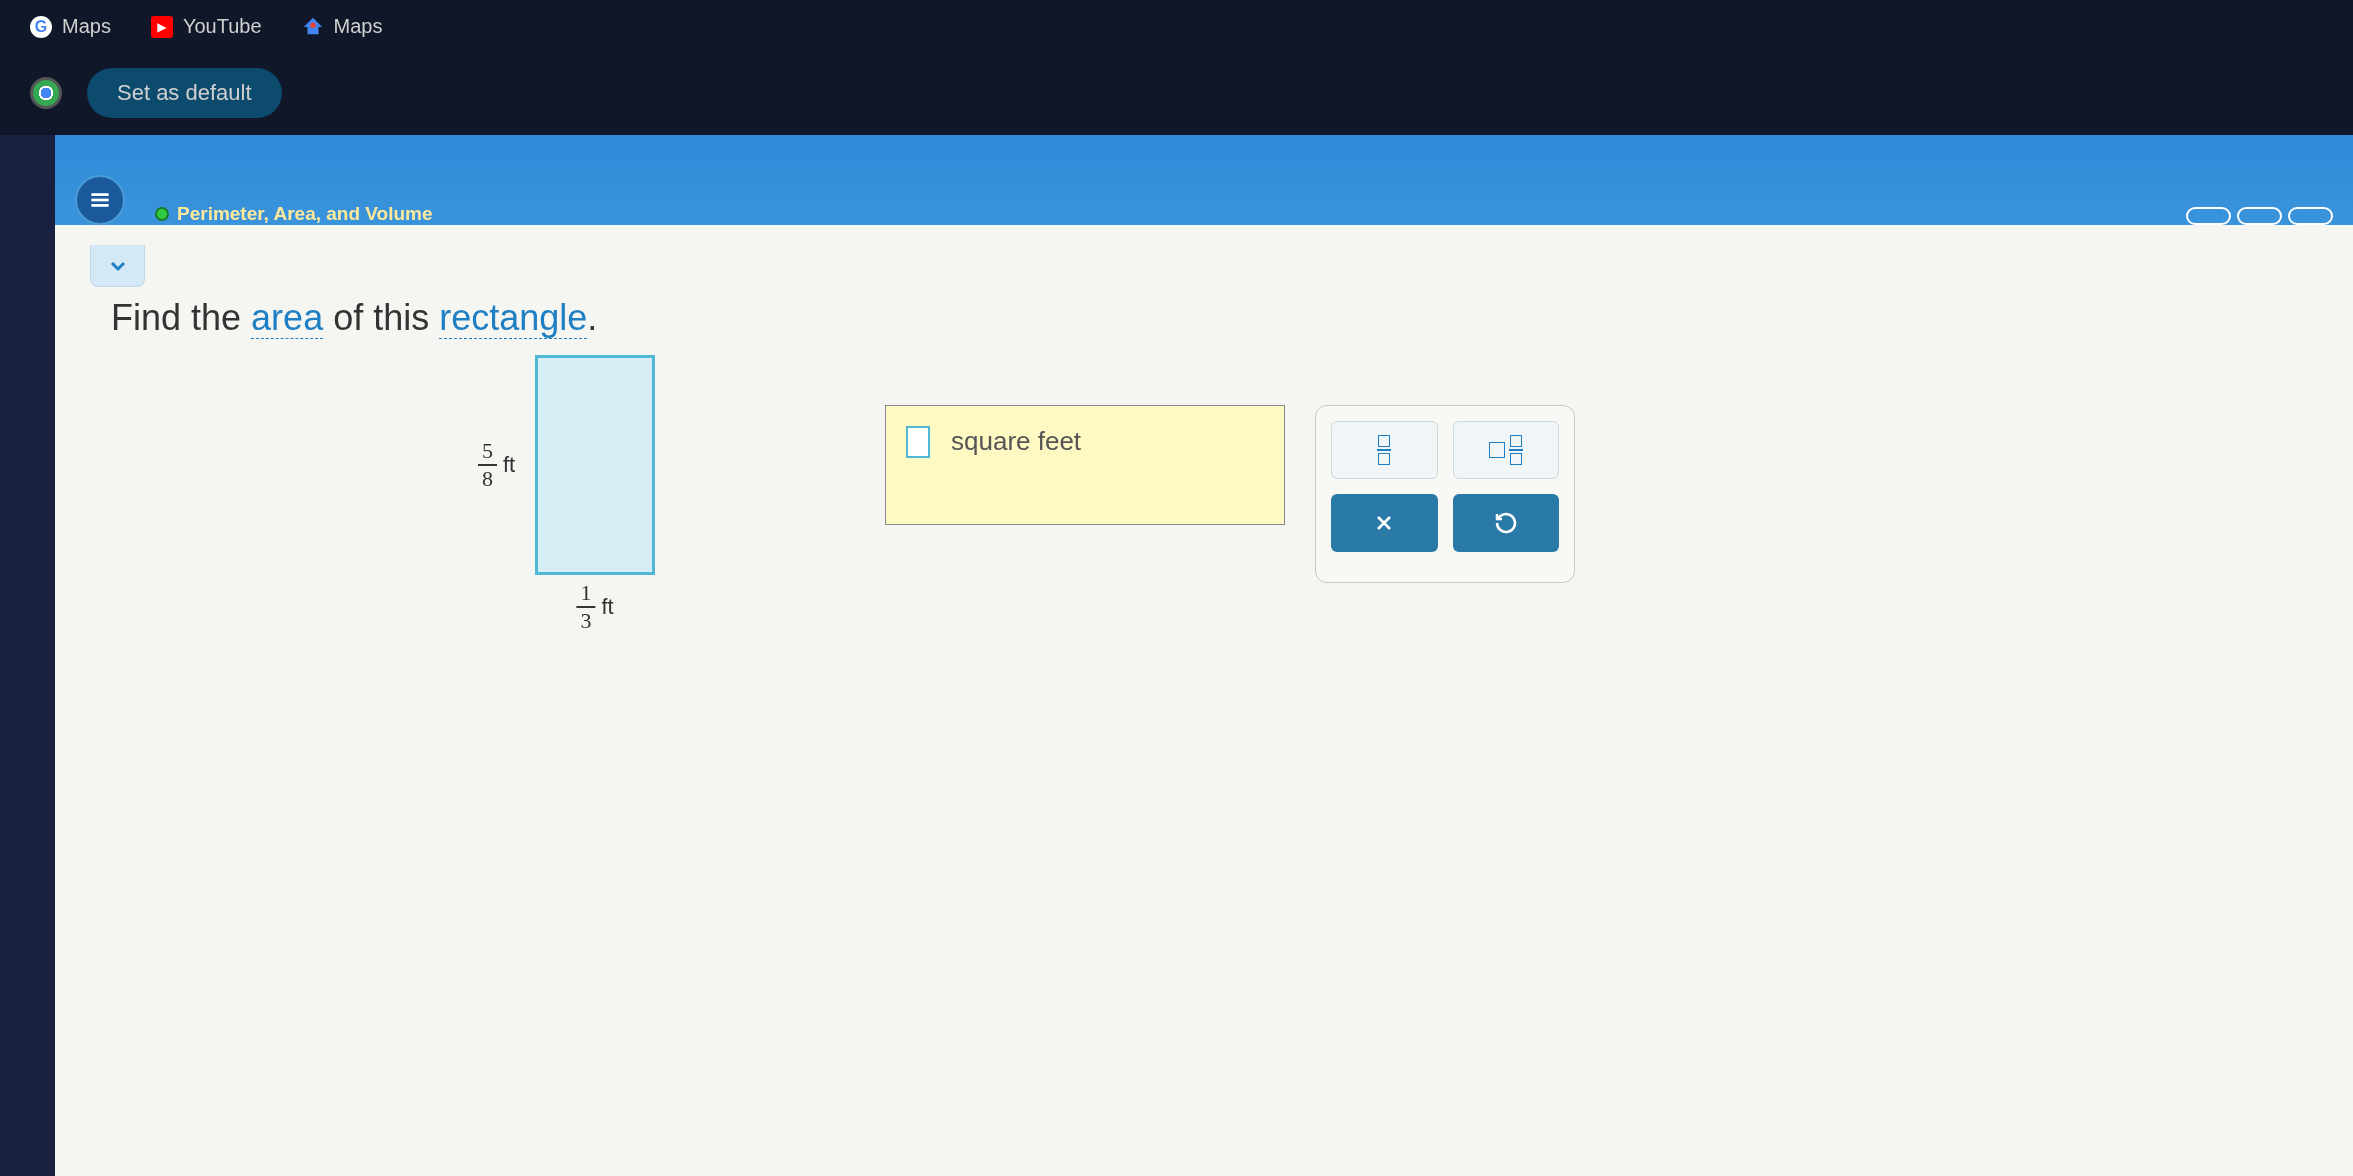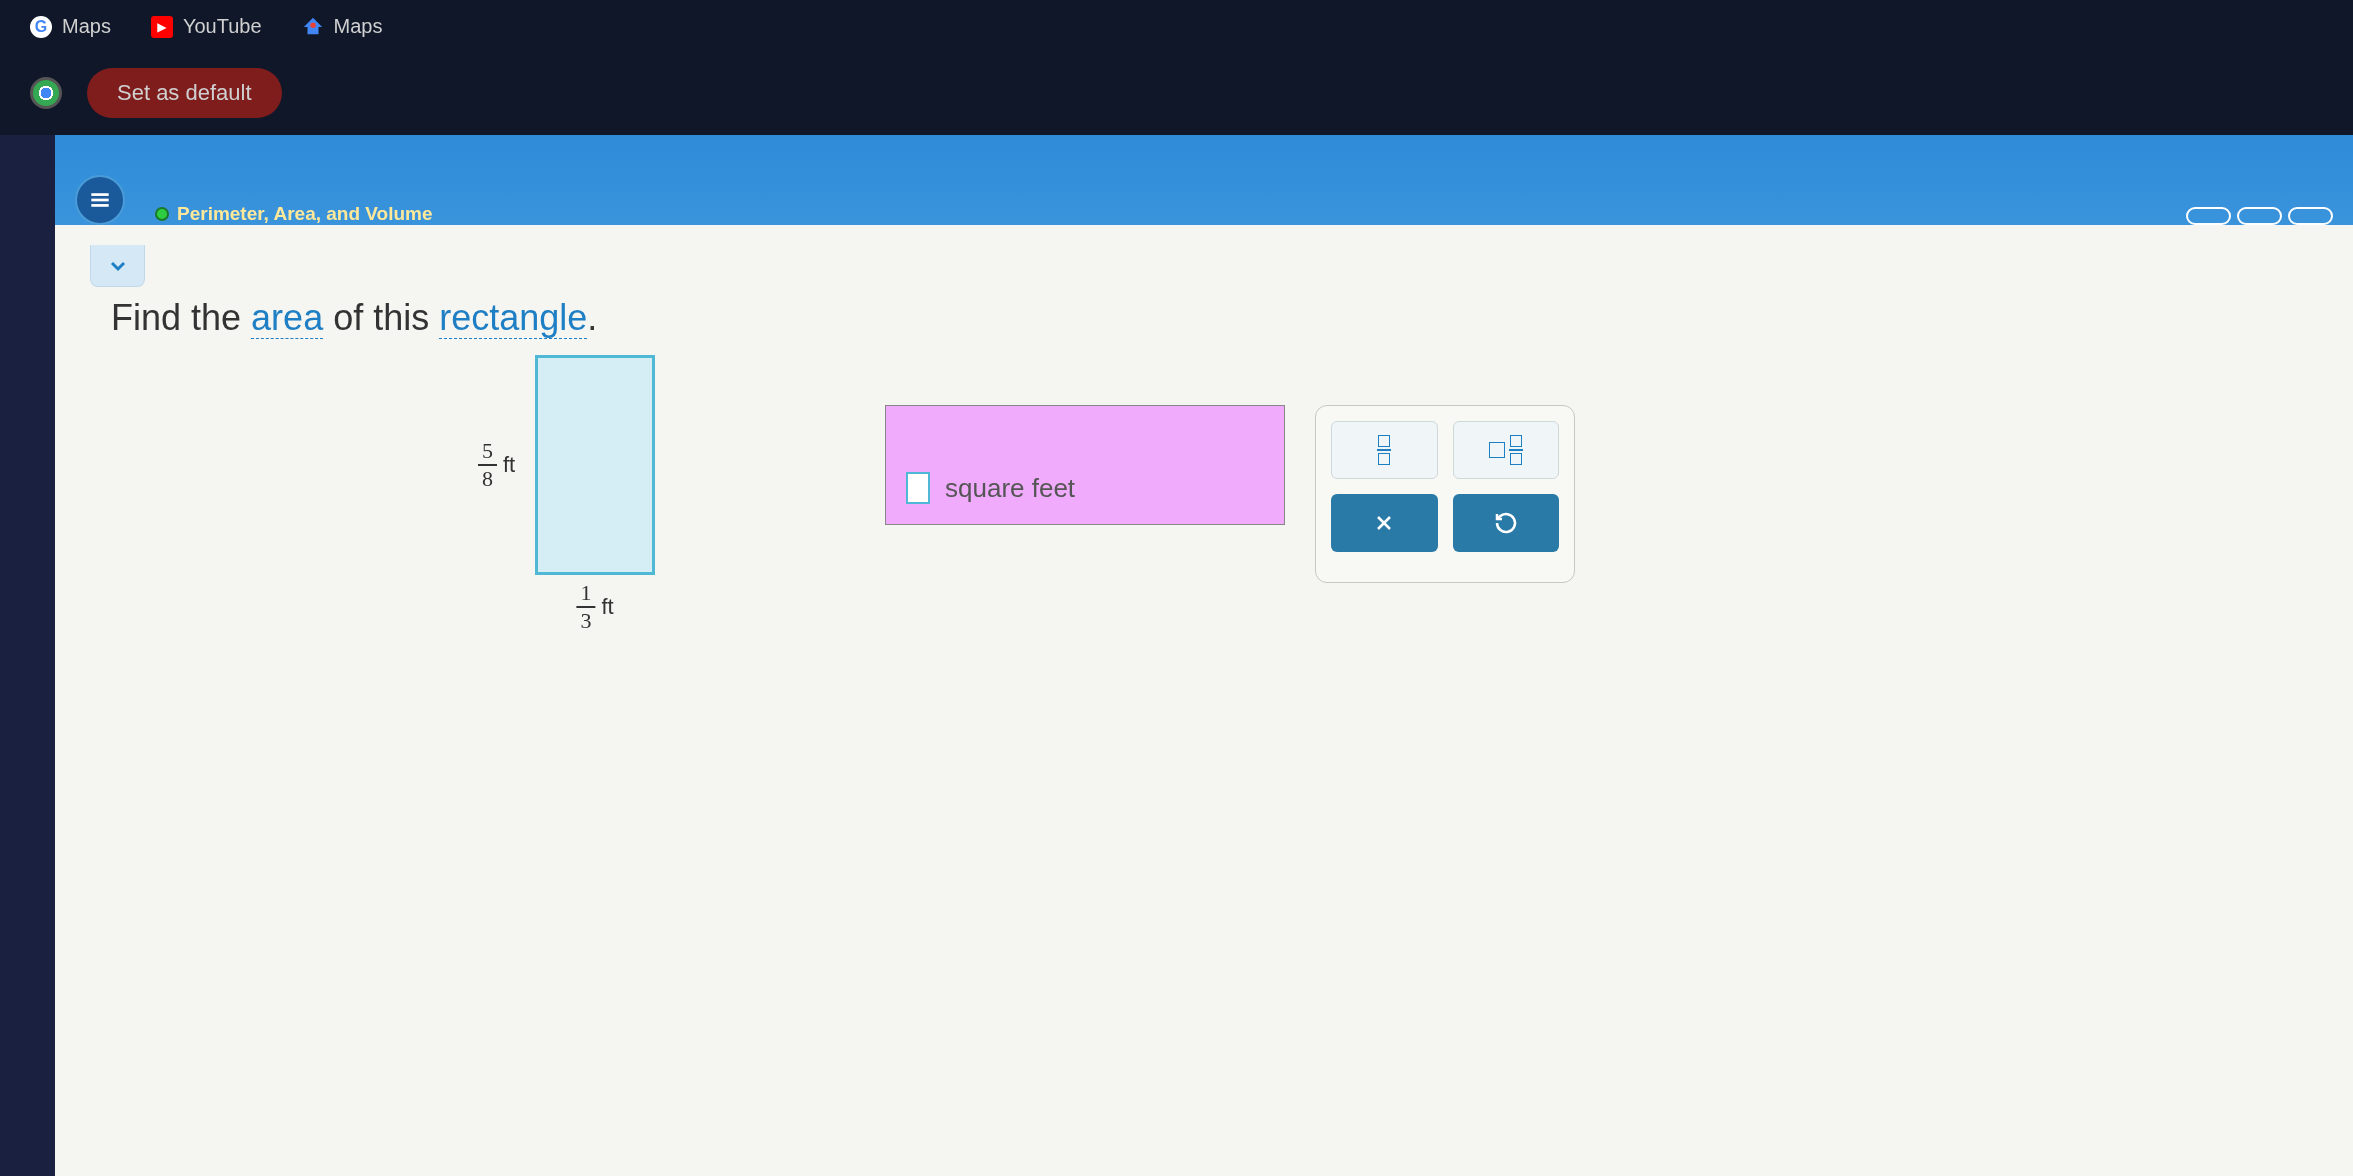--- a/index.html
+++ b/index.html
@@ -65,21 +65,21 @@
       font-size: 24px;
     }
     .chrome-icon {
       width: 32px;
       height: 32px;
       border-radius: 50%;
       background: radial-gradient(circle, #4285f4 30%, #fff 30%, #fff 40%, #34a853 40%);
       border: 3px solid #555;
     }
     .set-default-btn {
-      background: #7f1d1d;
+      background: #0c4a6e;
       color: #d0d0d0;
       border: none;
       padding: 12px 30px;
       border-radius: 25px;
       font-size: 22px;
       cursor: pointer;
     }
     .left-sidebar {
       position: absolute;
       left: 0;
@@ -243,25 +243,25 @@
       position: absolute;
       left: 830px;
       top: 180px;
       display: flex;
       gap: 30px;
     }
     .answer-box {
       width: 400px;
       height: 120px;
       border: 1px solid #888;
-      background: #f0abfc;
+      background: #fef9c3;
       padding: 20px;
       display: flex;
-      align-items: flex-end;
-      gap: 15px;
+      align-items: flex-start;
+      gap: 21px;
     }
     .input-placeholder {
       width: 24px;
       height: 32px;
       border: 2px solid #4eb8d5;
       background: #fff;
     }
     .answer-unit {
       font-size: 26px;
       color: #555;

